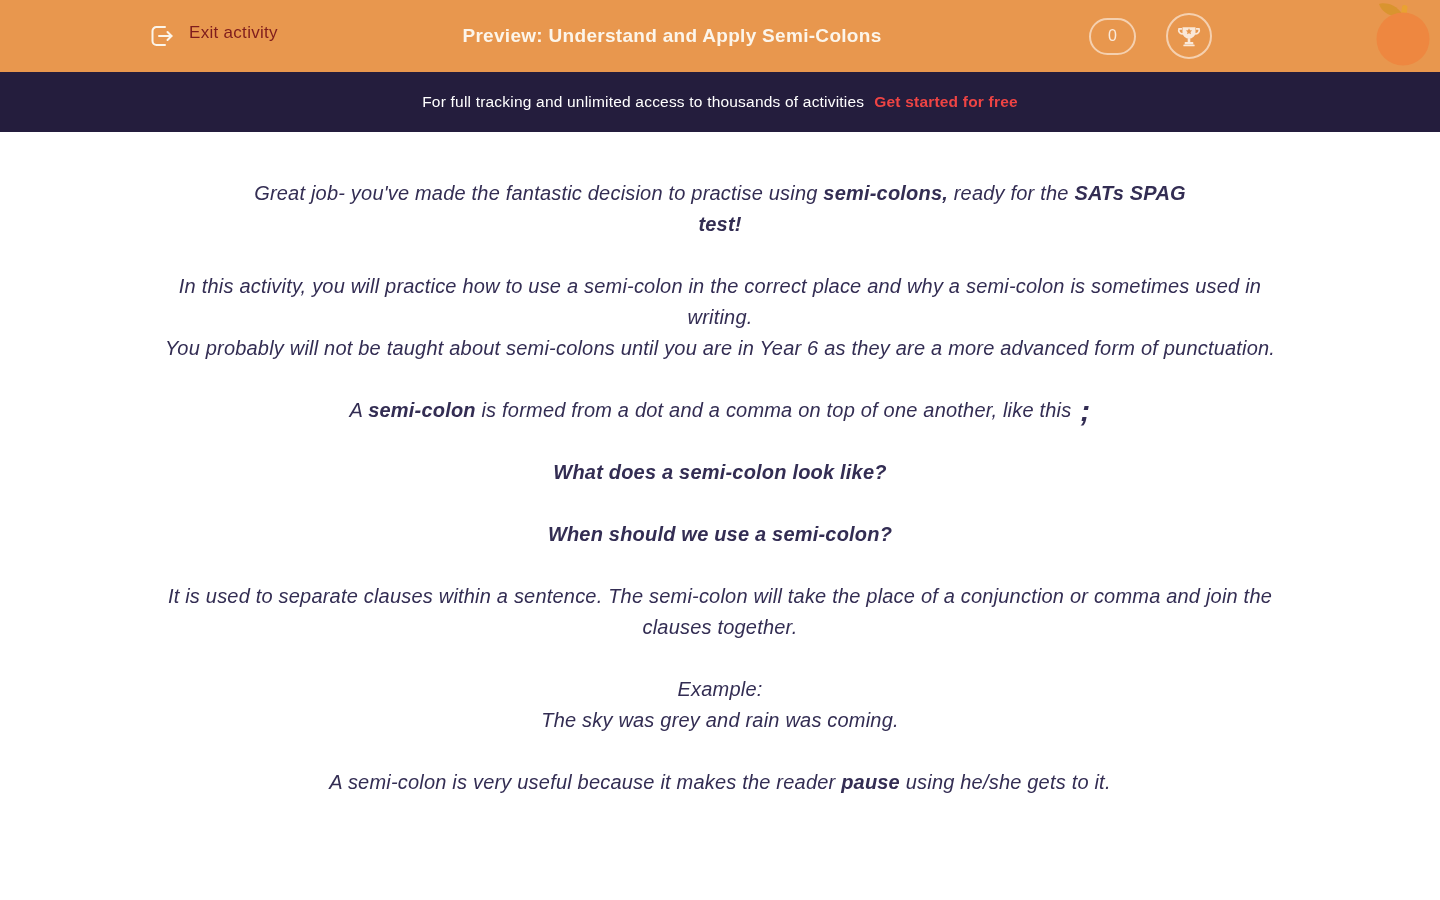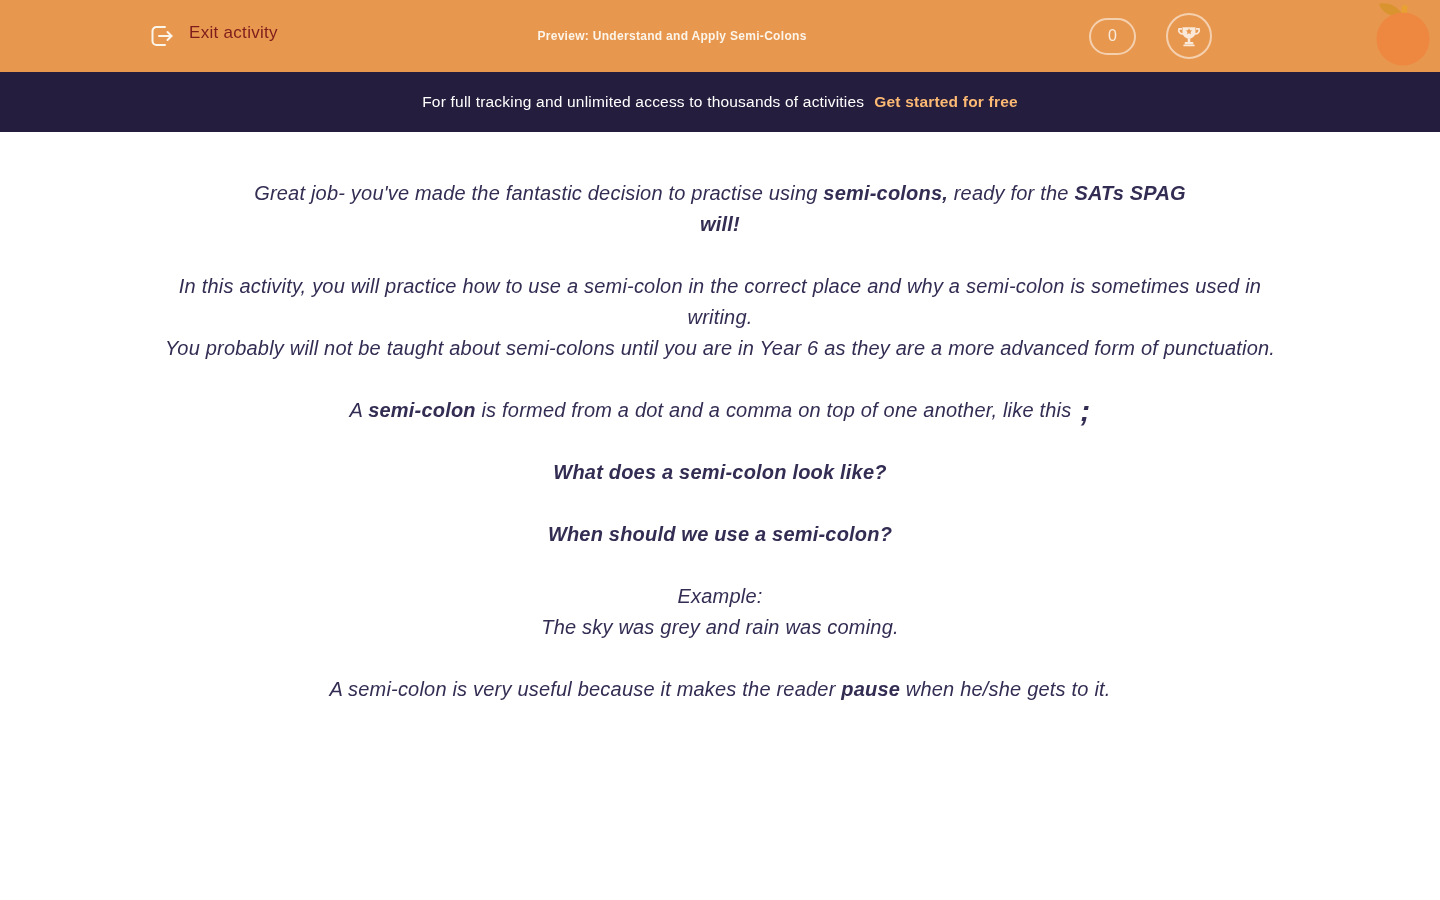--- a/index.html
+++ b/index.html
@@ -25,21 +25,21 @@
     display: flex; align-items: flex-start; gap: 14px;
     background: transparent; border: none;
     color: #7f1d1d; font-size: 17px; letter-spacing: 0.3px;
     font-family: inherit; cursor: pointer;
   }
   .bar-title {
     position: absolute;
     left: 672px; top: 50%;
     transform: translate(-50%, -50%);
     color: #FCF5EA;
-    font-size: 12px; font-weight: bold; letter-spacing: 0.3px;
+    font-size: 19px; font-weight: bold; letter-spacing: 0.3px;
     white-space: nowrap;
   }
   .badges {
     position: absolute;
     left: 1089px; top: 50%;
     transform: translateY(-50%);
     display: flex; align-items: center; gap: 30px;
   }
   .score-pill {
     width: 47px; height: 37px;
@@ -60,21 +60,21 @@
   
   .banner {
     height: 60px;
     background: #241D3D;
     color: #ffffff;
     display: flex; align-items: center; justify-content: center;
     font-size: 15.5px; letter-spacing: 0.2px;
     gap: 10px;
   }
   .banner .cta {
-    font-weight: bold; color: #fdba74; text-decoration: none; cursor: pointer;
+    font-weight: bold; color: #ef4444; text-decoration: none; cursor: pointer;
   }
 
   
   .content {
     width: 1140px;
     margin: 46px auto 0;
     text-align: center;
     color: #332D53;
     font-size: 20px;
     line-height: 31px;
@@ -134,37 +134,38 @@
 
 <div class="banner">
   <span>For full tracking and unlimited access to thousands of activities</span>
   <a class="cta">Get started for free</a>
 </div>
 
 <main class="content">
 
   <p class="para">
       <span class="line"><span>Great job- you've made the fantastic decision to practise using </span><b>semi-colons,</b><span> ready for the </span><b>SATs SPAG</b></span>
-      <span class="line"><b>will!</b></span>
+      <span class="line"><b>test!</b></span>
     </p>
 
   <p class="para">
       <span class="line">In this activity, you will practice how to use a semi-colon in the correct place and why a semi-colon is sometimes used in writing.</span>
       <span class="line">You probably will not be taught about semi-colons until you are in Year 6 as they are a more advanced form of punctuation.</span>
     </p>
 
   <p class="para"><span>A </span><b>semi-colon</b><span> is formed from a dot and a comma on top of one another, like this </span><span class="big-semi">;</span></p>
 
   <p class="para heading">What does a semi-colon look like?</p>
 
   <p class="para heading">When should we use a semi-colon?</p>
 
   <p class="para">
+      <span class="line">It is used to separate clauses within a sentence. The semi-colon will take the place of a conjunction or comma and join the clauses together.</span>
     </p>
 
   <p class="para">
       <span class="line">Example:</span>
       <span class="line">The sky was grey and rain was coming.</span>
     </p>
 
-  <p class="para"><span>A semi-colon is very useful because it makes the reader </span><b>pause</b><span> when he/she gets to it.</span></p>
+  <p class="para"><span>A semi-colon is very useful because it makes the reader </span><b>pause</b><span> using he/she gets to it.</span></p>
 
 </main>
 
 </body></html>

